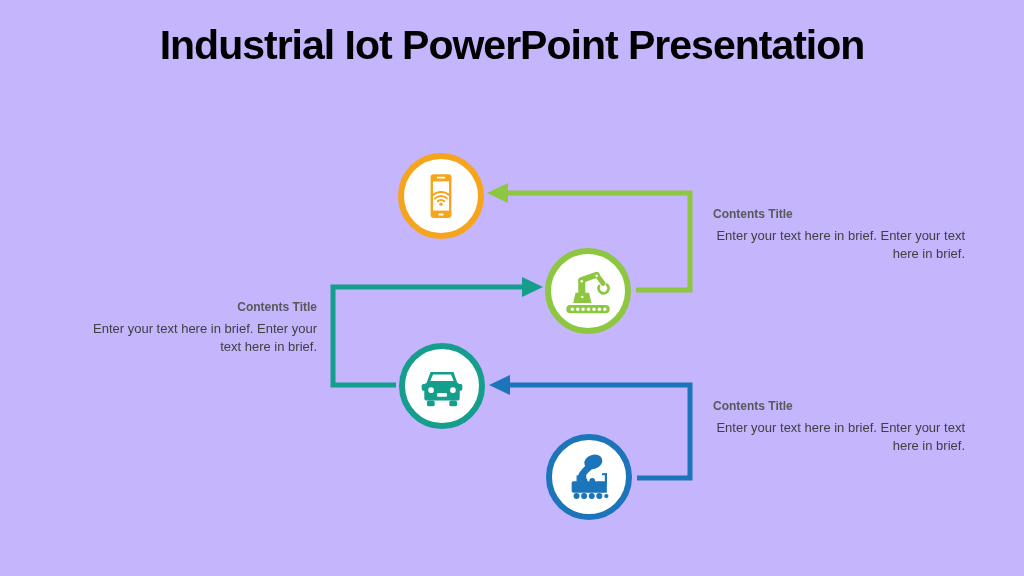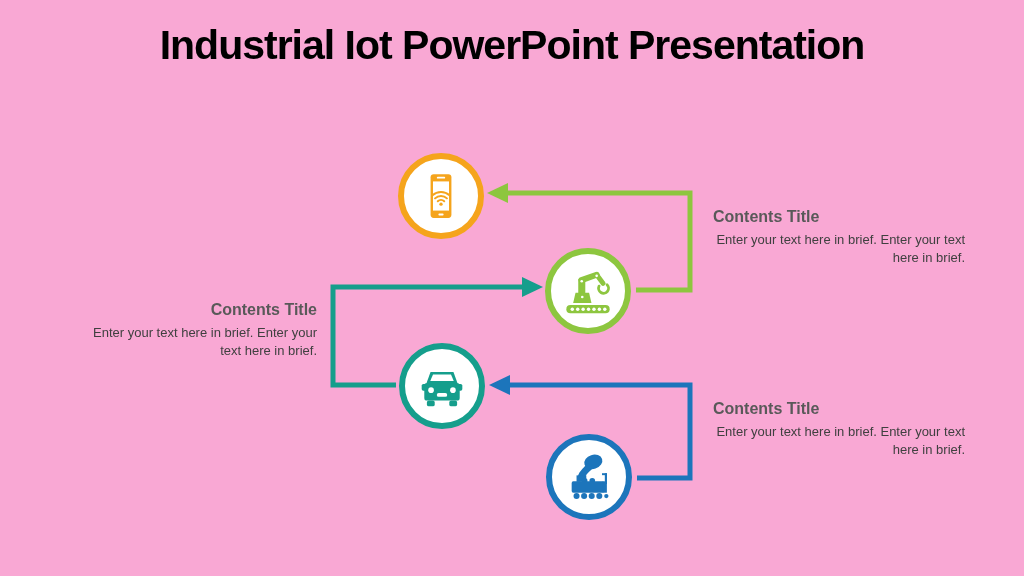--- a/index.html
+++ b/index.html
@@ -1,19 +1,19 @@
 <!DOCTYPE html>
 <html><head>
 <meta charset="utf-8">
 <style>
   html,body { margin:0; padding:0; background:#ffffff; }
   #slide {
     position:relative;
     width:1024px; height:576px;
-    background:#f9a8d4;
+    background:#c4b5fd;
     overflow:hidden;
     font-family:"Liberation Sans", sans-serif;
   }
   .slide-title {
     position:absolute; top:22px; left:0; width:1024px;
     text-align:center;
     font-size:41px; font-weight:bold; color:#000000;
     letter-spacing:-1px;
     margin:0;
   }
@@ -29,21 +29,21 @@
   .node-phone { left:398px; top:153px; border-color:#F5A41C; }
   .node-robot { left:545px; top:248px; border-color:#8DC63F; }
   .node-car   { left:399px; top:343px; border-color:#159E8C; }
   .node-train { left:546px; top:434px; border-color:#1C75BB; }
   #connector-layer {
     position:absolute; left:0; top:0; width:1024px; height:576px;
     pointer-events:none;
   }
   .content-block { position:absolute; }
   .content-title {
-    font-size:16px; font-weight:bold; color:#595959;
+    font-size:12px; font-weight:bold; color:#595959;
     margin:0 0 5px 0; line-height:1.15;
   }
   .content-body {
     font-size:13px; color:#404040; line-height:1.38; margin:0;text-align:right;
   }
   .block-right-top    { left:713px; top:208px; width:252px; }
   .block-left-middle  { left:70px;  top:301px; width:247px; }
   .block-left-middle .content-title { text-align:right; }
   .block-right-bottom { left:713px; top:400px; width:252px; }
 </style>

